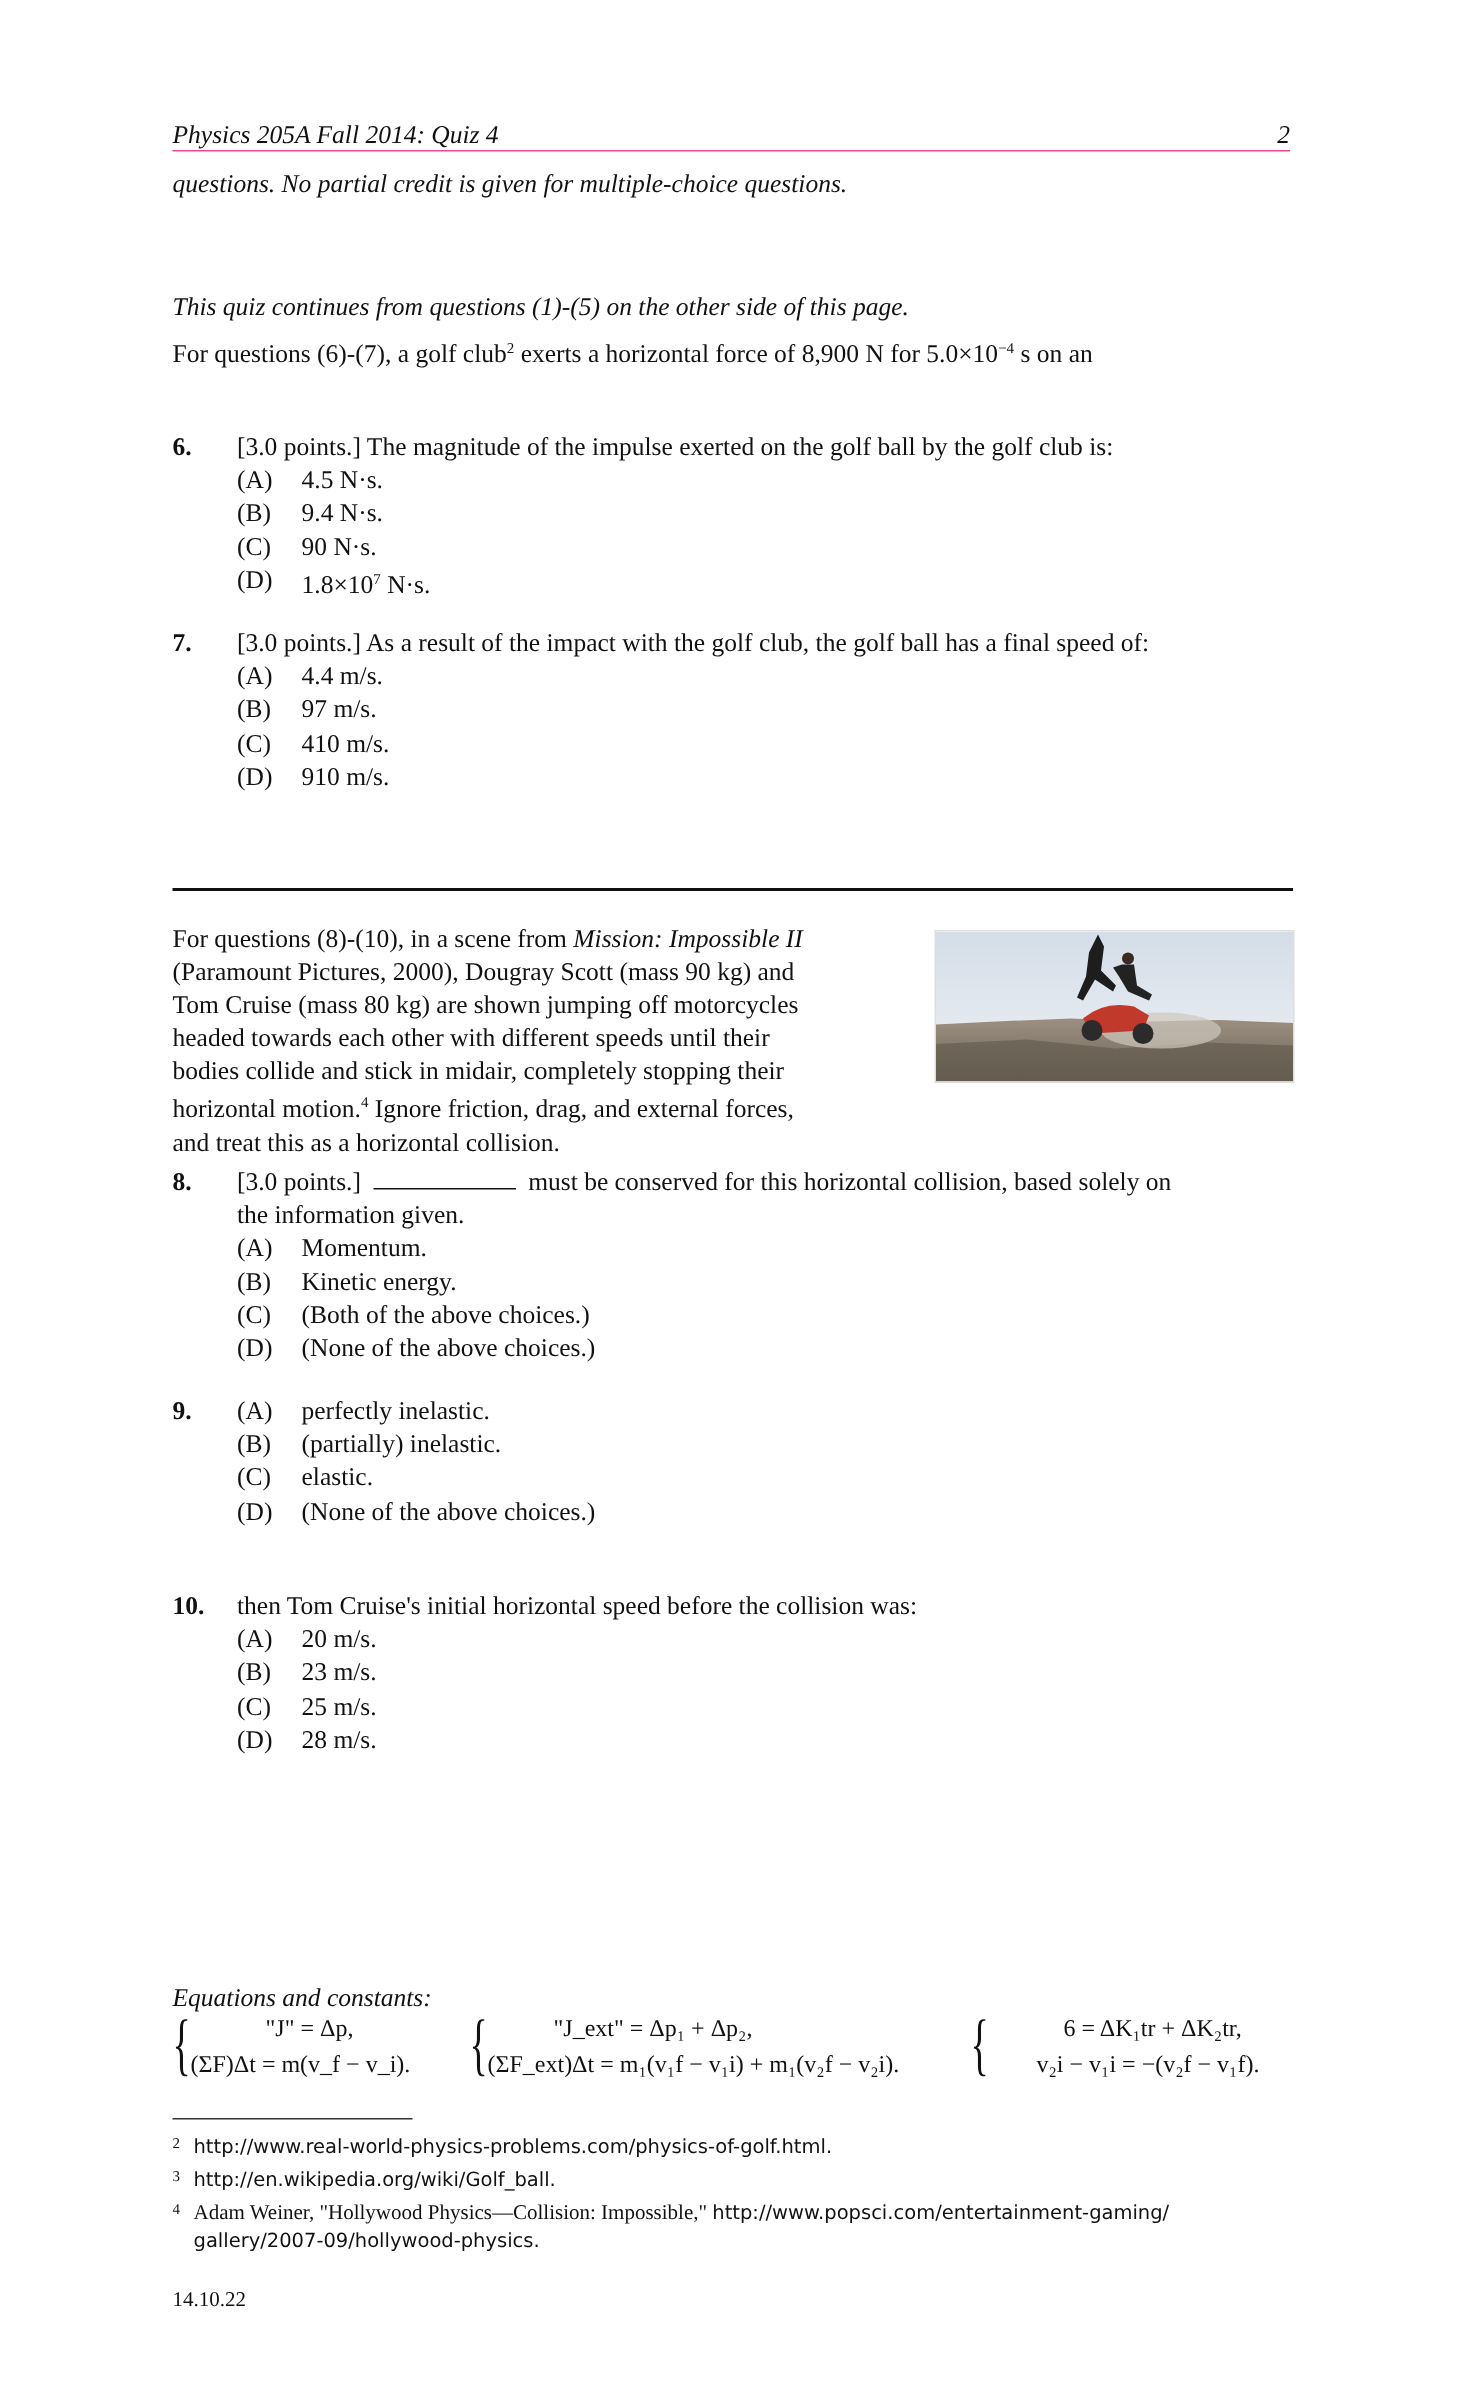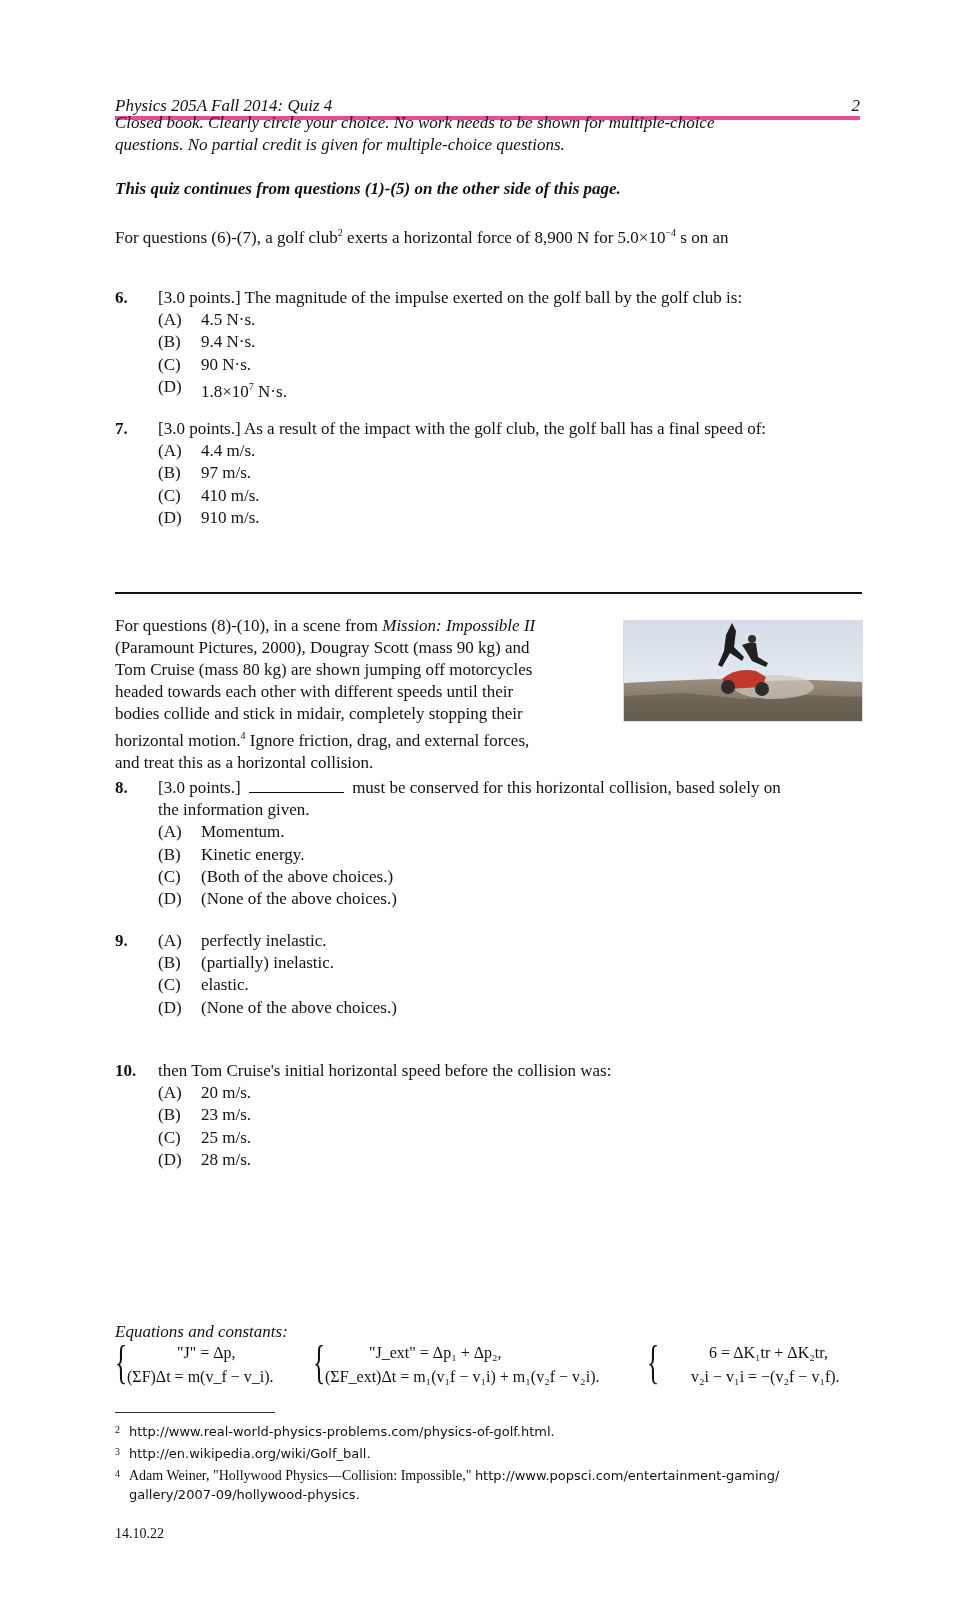--- a/index.html
+++ b/index.html
@@ -1,20 +1,20 @@
 <!DOCTYPE html>
 <html><head>
 <meta charset="utf-8">
 <style>
   html, body { margin: 0; padding: 0; background: #ffffff; }
   body { width: 971px; height: 1600px; position: relative; overflow: hidden;
          font-family: "Liberation Serif", "DejaVu Serif", serif; color: #111; font-size: 17px; }
   .page { position: absolute; left: 115px; top: 0; width: 745px; }
-  .header { position: absolute; top: 96px; left: 0; width: 745px; height: 20px;
-            border-bottom: 4px solid #ec4899; font-style: italic; font-size: 17px; }
+  .header { position: absolute; top: 80px; left: 0; width: 745px; height: 20px;
+            border-bottom: 1px solid #ec4899; font-style: italic; font-size: 17px; }
   .header .pg { position: absolute; right: 0; top: 0; font-style: italic; }
   .it { font-style: italic; }
   .blk { position: absolute; left: 0; width: 745px; line-height: 22px; }
   .q { position: absolute; left: 0; width: 745px; line-height: 22.2px; }
   .q .num { position: absolute; left: 0; top: 0; font-weight: bold; }
   .q .stem { margin-left: 43px; }
   .q .opt { margin-left: 43px; display: flex; }
   .q .opt .lbl { width: 43px; flex: none; }
   .blank { display: inline-block; width: 95px; border-bottom: 1.5px solid #111; height: 14px; vertical-align: baseline; margin: 0 4px; }
   .rule { position: absolute; left: 0; width: 747px; top: 592px; border-top: 2px solid #111; }
@@ -36,25 +36,24 @@
 <body>
 
 <div class="page">
 
   <div class="header">
     <span>Physics 205A  Fall 2014:  Quiz 4</span>
     <span class="pg">2</span>
   </div>
 
   <div class="blk it" style="top:112px;">
-    <div>Closed book.  Clearly circle your choice.  No work needs to be shown for multiple-choice</div>
     <div>questions.  No partial credit is given for multiple-choice questions.</div>
   </div>
 
-  <div class="blk it" style="top:178px;font-weight:bold;">This quiz continues from questions (1)-(5) on the other side of this page.</div>
+  <div class="blk it" style="top:194px;">This quiz continues from questions (1)-(5) on the other side of this page.</div>
 
   <div class="blk" style="top:222px;">
     <div><span>For questions (6)-(7), a golf club</span><sup>2</sup><span> exerts a horizontal force of 8,900 N for 5.0×10</span><sup>−4</sup><span> s on an</span></div>
   </div>
 
   <div class="q" style="top:287px;">
     <span class="num">6.</span>
     <div class="stem">[3.0 points.]  The magnitude of the impulse exerted on the golf ball by the golf club is:</div>
     <div class="opt">
         <span class="lbl">(A)</span>

